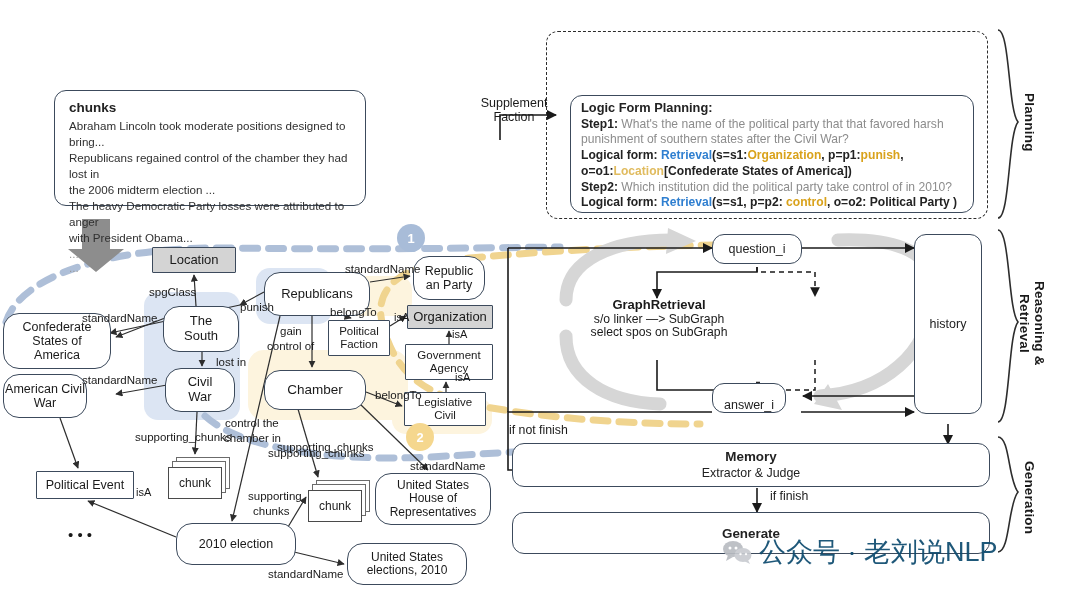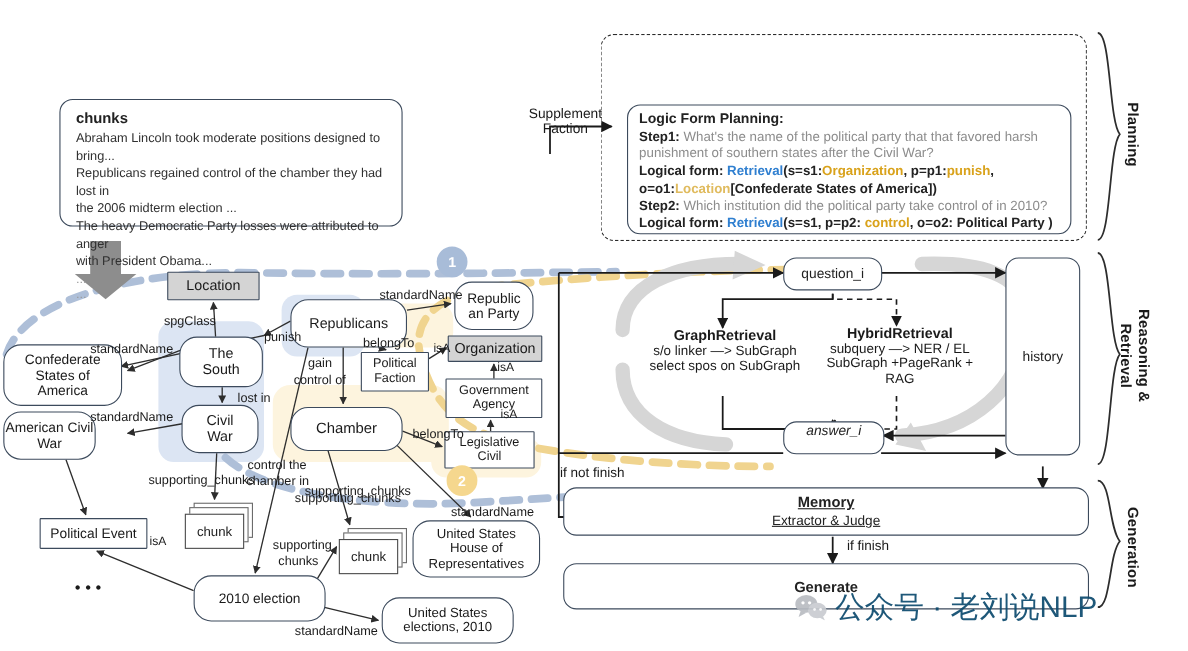--- a/index.html
+++ b/index.html
@@ -224,47 +224,41 @@
         <span class="kw-blue">Retrieval</span><span class="b">(s=s1, p=p2: </span><span class="kw-amber">control</span><span class="b">, o=o2: Political Party )</span>
       </div>
     </div>
   </div>
 
   <div class="box" style="left:712px;top:234px;width:90px;height:30px;
        display:flex;align-items:center;justify-content:center;font-size:12.5px;">
     <span>question_i</span>
   </div>
 
-  <div class="box" style="left:712px;top:383px;width:92px;height:30px;
-       display:flex;align-items:flex-start;justify-content:center;font-size:12.5px;font-style:italic;">
+  <div class="box" style="left:712px;top:383px;width:74px;height:30px;
+       display:flex;align-items:flex-end;justify-content:center;font-size:12.5px;">
     <span>answer_i</span>
   </div>
 
   <div class="box" style="left:914px;top:234px;width:68px;height:180px;
        display:flex;align-items:center;justify-content:center;font-size:12.5px;">
     <span>history</span>
   </div>
 
   <div class="lbl wrap" style="left:585px;top:298px;width:148px;text-align:center;font-size:12.2px;">
     <div class="b" style="font-size:13px;">GraphRetrieval</div>
     <div>s/o linker —&gt; SubGraph</div>
     <div>select spos on SubGraph</div>
   </div>
 
-  <div class="lbl wrap" style="left:748px;top:296px;width:140px;text-align:center;font-size:12.2px;">
-    <div class="b" style="font-size:13px;">HybridRetrieval</div>
-    <div>subquery —&gt; NER / EL</div>
-    <div>SubGraph +PageRank +</div>
-    <div>RAG</div>
-  </div>
 
   <div class="lbl" style="left:509px;top:424px;font-size:12.3px;">if not finish</div>
 
   <div class="box" style="left:512px;top:443px;width:478px;height:44px;">
-    <div style="width:100%;text-align:center;font-size:12.4px;line-height:1.25;padding-top:5px;text-decoration:underline;">
+    <div style="width:100%;text-align:center;font-size:12.4px;line-height:1.25;padding-top:5px;">
       <div class="b" style="font-size:13.4px;">Memory</div>
       <div>Extractor &amp; Judge</div>
     </div>
   </div>
 
   <div class="lbl" style="left:770px;top:490px;font-size:12.3px;">if finish</div>
 
   <div class="box" style="left:512px;top:512px;width:478px;height:42px;
        display:flex;align-items:center;justify-content:center;">
     <span class="b" style="font-size:13.4px;">Generate</span>

